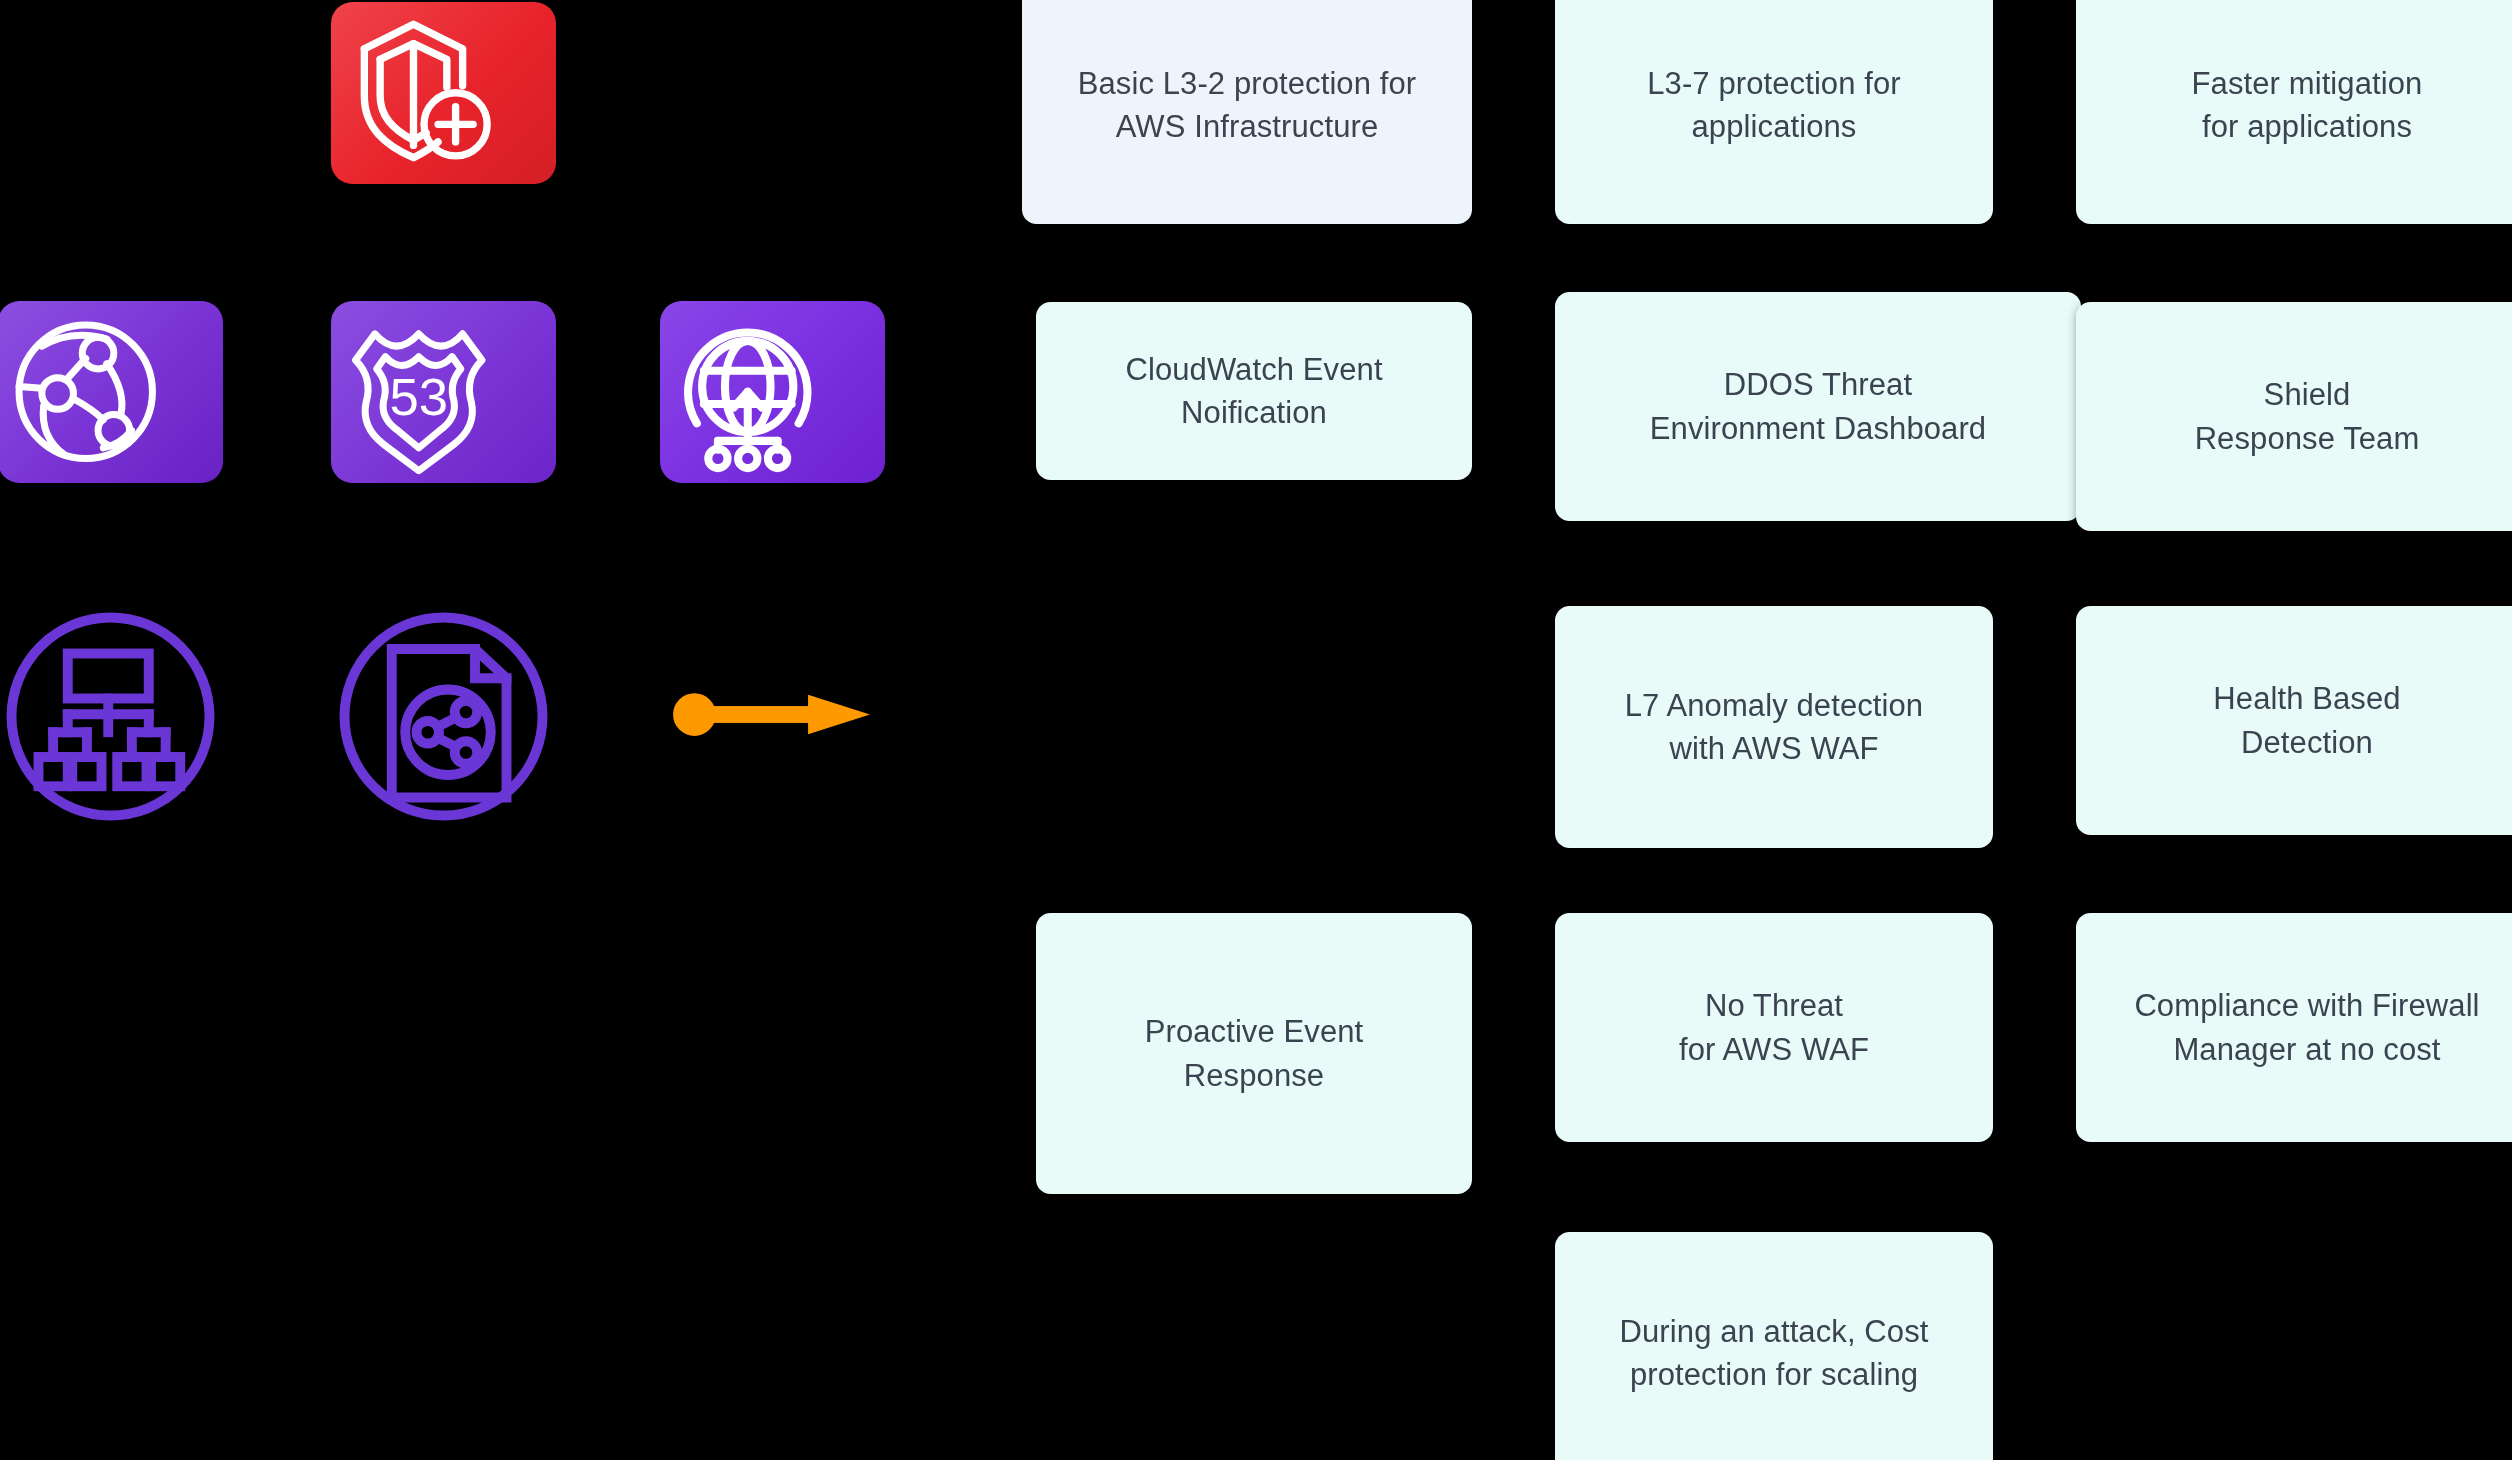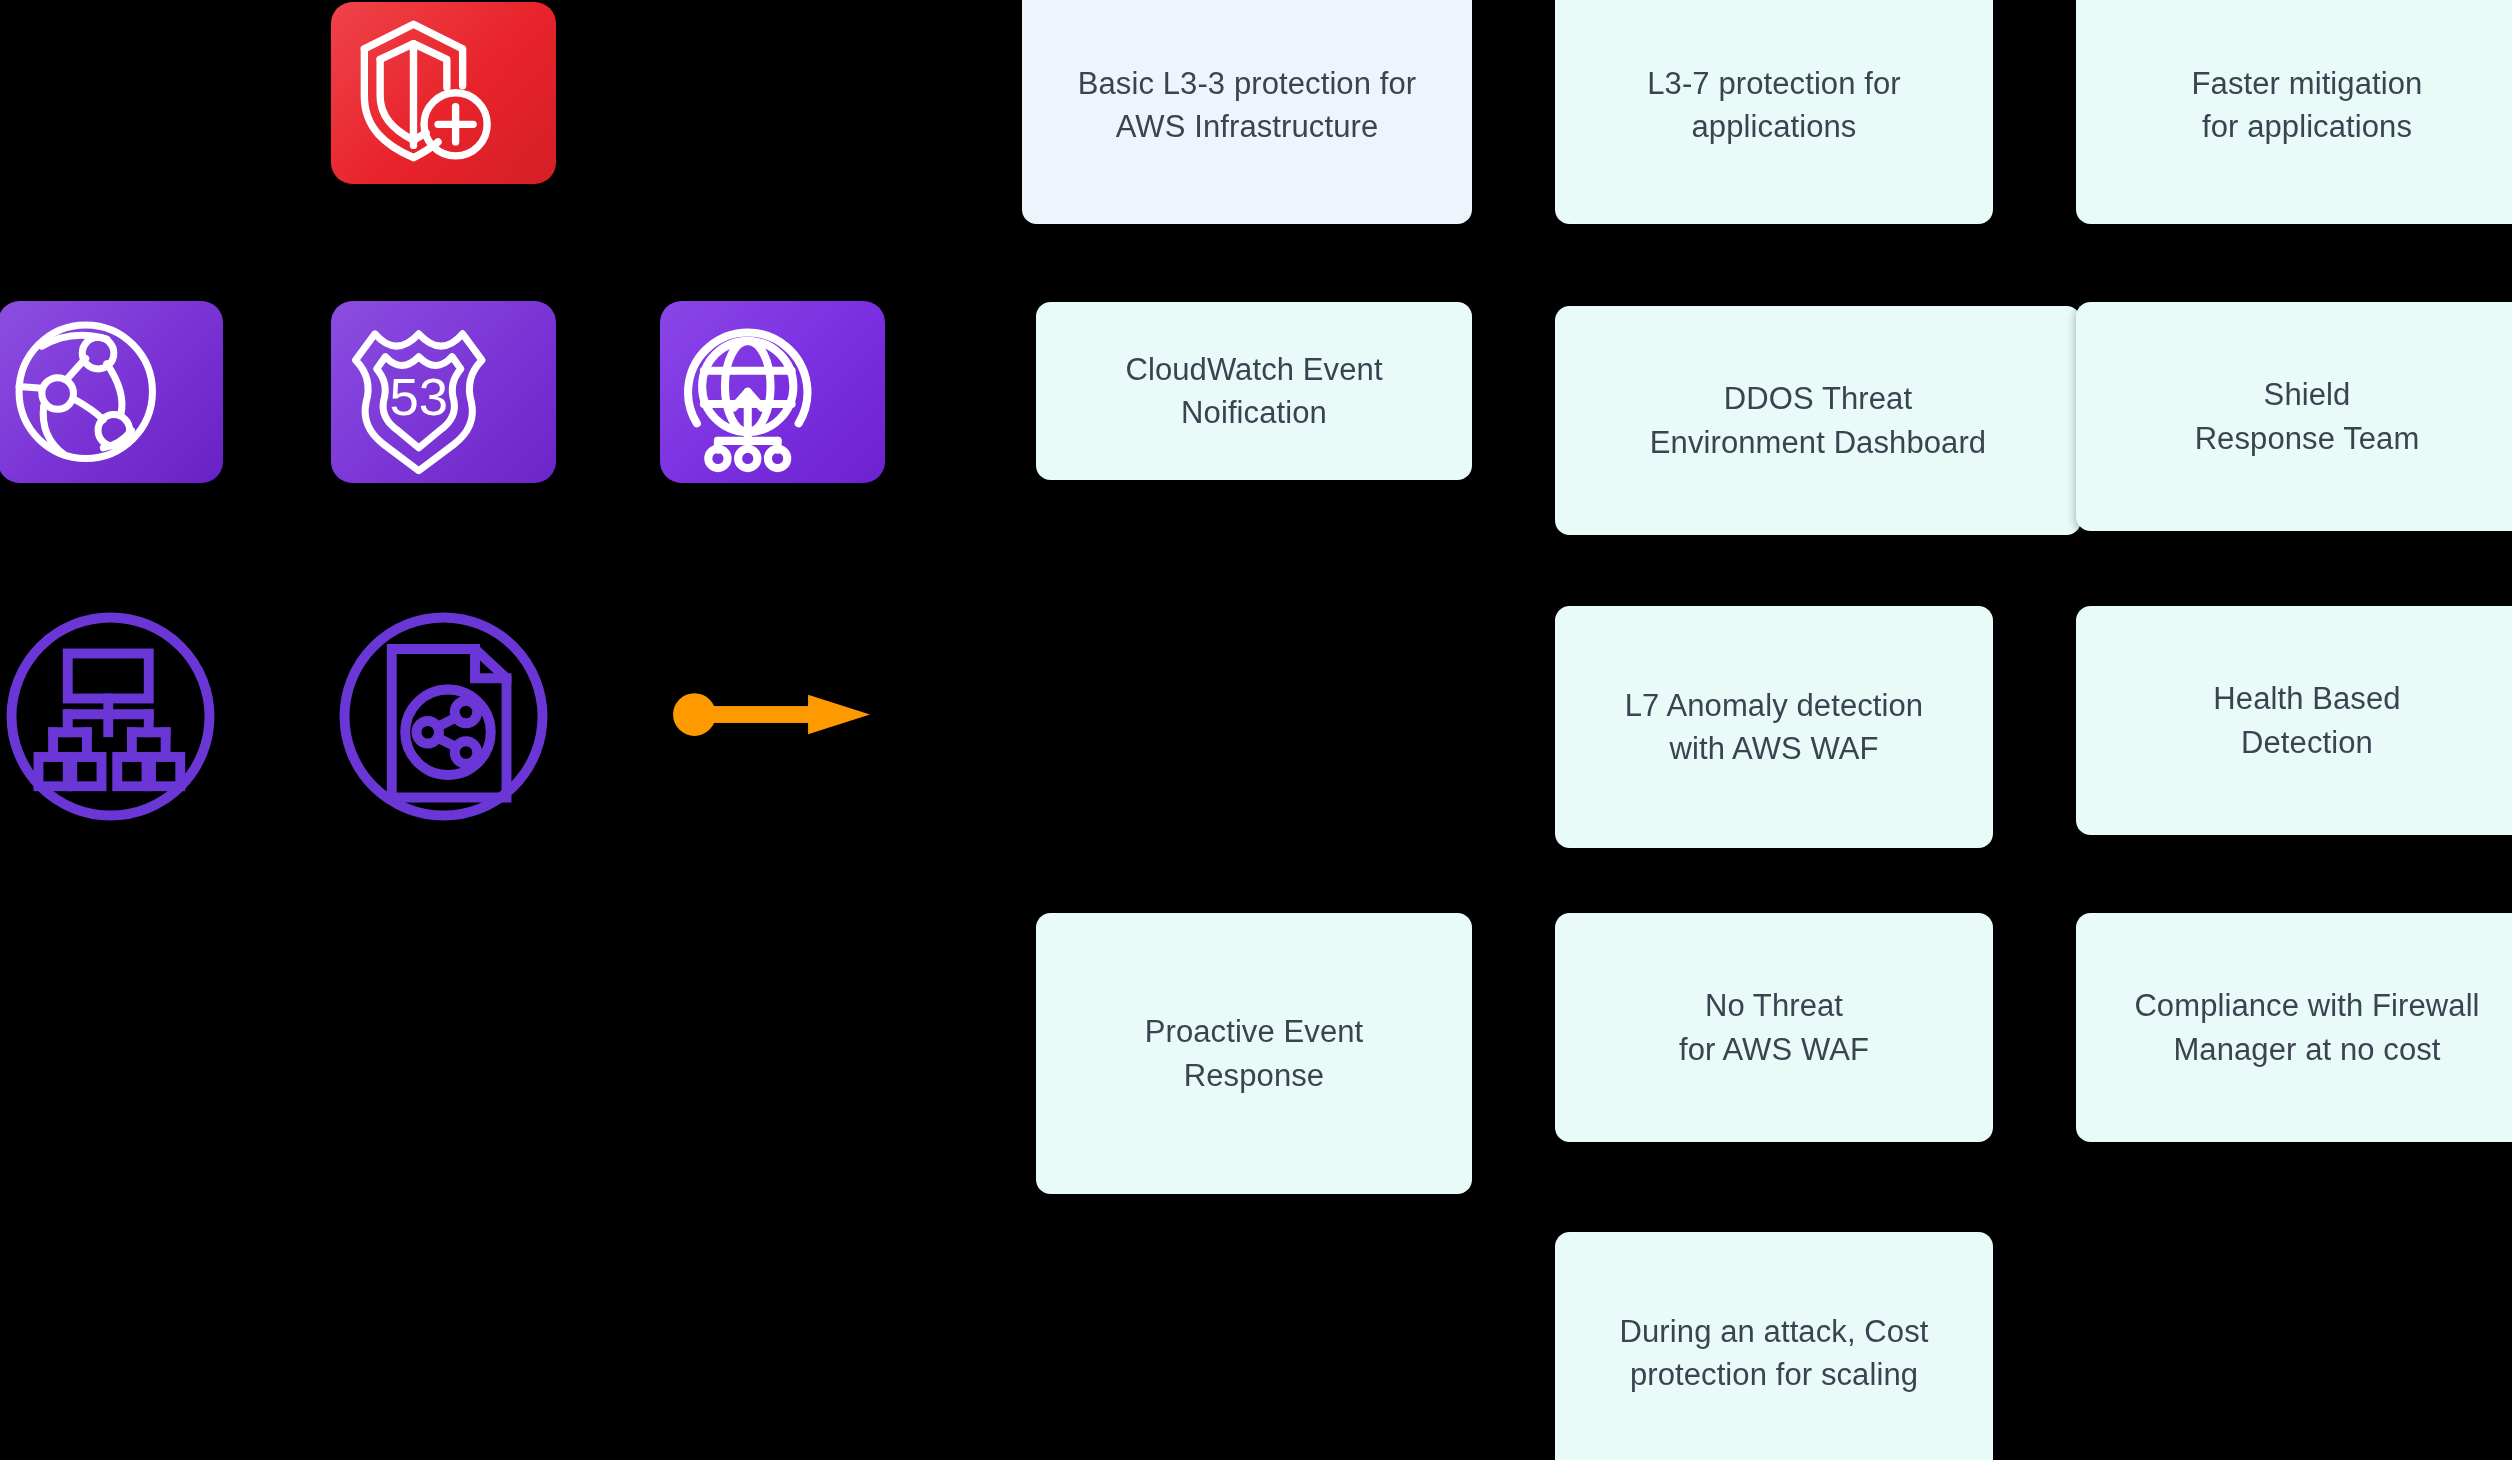--- a/index.html
+++ b/index.html
@@ -195,40 +195,40 @@
 
   <div class="flow-arrow" style="left:673px; top:692px; width:197px; height:45px;">
     <svg viewBox="0 0 350 80" fill="#FF9900">
       <circle cx="38" cy="40" r="38"></circle>
       <rect x="36" y="25" width="218" height="30"></rect>
       <polygon points="240,5 350,40 240,75"></polygon>
     </svg>
   </div>
 
   <div class="feature-card tint-lavender" style="left:1022px; top:-14px; width:450px; height:238px;">
-    <div class="card-text">Basic L3-3 protection for
+    <div class="card-text">Basic L3-2 protection for
 AWS Infrastructure</div>
   </div>
 
   <div class="feature-card tint-mint" style="left:1555px; top:-14px; width:438px; height:238px;">
     <div class="card-text">L3-7 protection for
 applications</div>
   </div>
 
   <div class="feature-card tint-mint" style="left:2076px; top:-14px; width:462px; height:238px;">
     <div class="card-text">Faster mitigation
 for applications</div>
   </div>
 
   <div class="feature-card tint-mint" style="left:1036px; top:302px; width:436px; height:178px;">
     <div class="card-text">CloudWatch Event
 Noification</div>
   </div>
 
-  <div class="feature-card tint-mint" style="left:1555px; top:306px; width:526px; height:229px;">
+  <div class="feature-card tint-mint" style="left:1555px; top:292px; width:526px; height:229px;">
     <div class="card-text">DDOS Threat
 Environment Dashboard</div>
   </div>
 
   <div class="feature-card tint-mint" style="left:2076px; top:302px; width:462px; height:229px;">
     <div class="card-text">Shield
 Response Team</div>
   </div>
 
 

